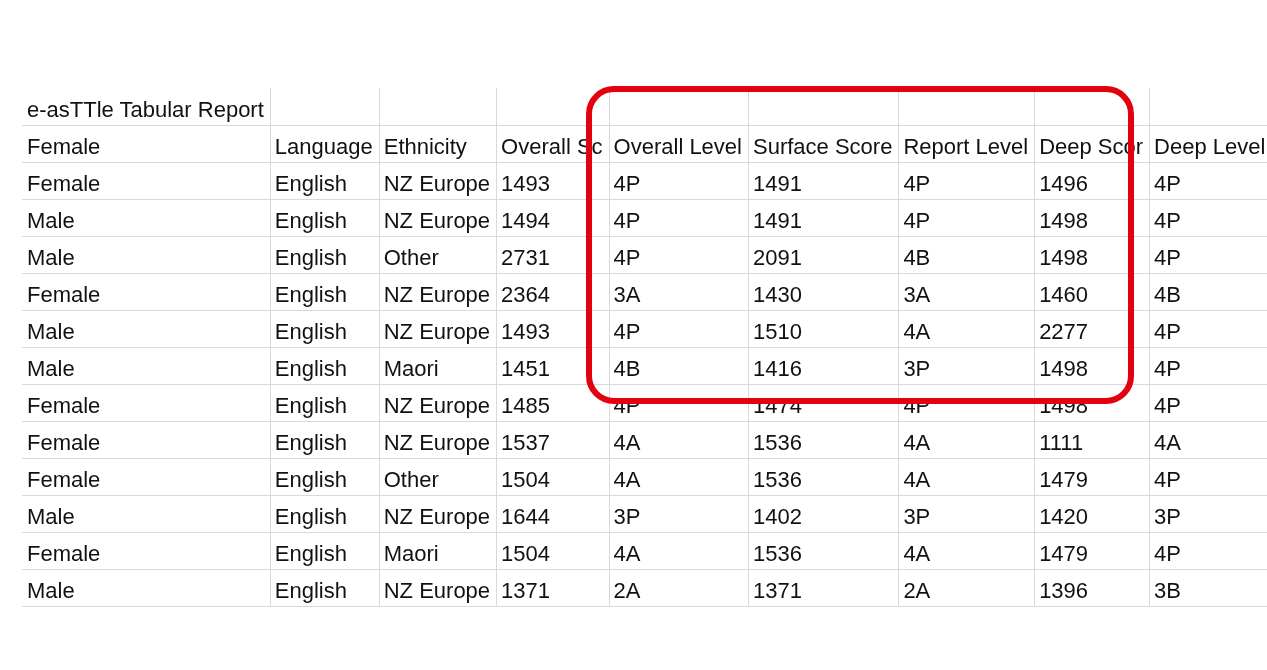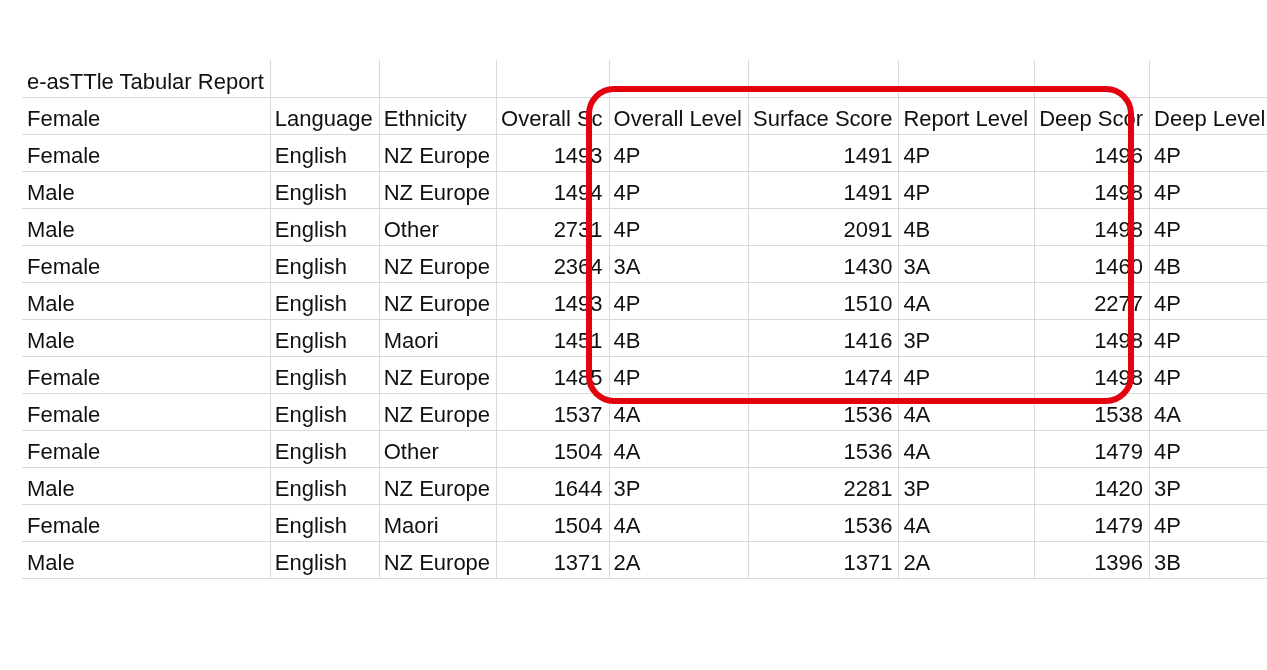--- a/index.html
+++ b/index.html
@@ -8,21 +8,21 @@
     background: #fff;
     font-family: "Segoe UI", Arial, sans-serif;
     font-size: 22px;
     color: #111;
   }
   .sheet {
     position: relative;
     width: 1267px;
     height: 670px;
     box-sizing: border-box;
-    padding-top: 60px;
+    padding-top: 88px;
     padding-left: 22px;
   }
   table.grid {
     border-collapse: collapse;
     table-layout: fixed;
   }
   table.grid td {
     border: 1px solid #d9d9d9;
     height: 32px;
     padding: 2px 6px 2px 4px;
@@ -38,21 +38,21 @@
   col.c1 { width: 98px; }
   col.c2 { width: 106px; }
   col.c3 { width: 116px; }
   col.c4 { width: 110px; }
   col.c5 { width: 136px; }
   col.c6 { width: 150px; }
   col.c7 { width: 142px; }
   col.c8 { width: 112px; }
   col.c9 { width: 120px; }
 
-  .num { text-align: right; }
+  .num { }
   .txt { text-align: left; }
 
   .highlight-box {
     position: absolute;
     border: 6px solid #e3000f;
     border-radius: 28px;
     pointer-events: none;
     box-sizing: border-box;
   }
 </style>
@@ -174,41 +174,41 @@
           <td class="txt">4P</td>
         </tr>
         <tr>
           <td class="txt">Female</td>
           <td class="txt">English</td>
           <td class="txt">NZ Europe</td>
           <td class="num">1537</td>
           <td class="txt">4A</td>
           <td class="num">1536</td>
           <td class="txt">4A</td>
-          <td class="num">1538</td>
+          <td class="num">1111</td>
           <td class="txt">4A</td>
         </tr>
         <tr>
           <td class="txt">Female</td>
           <td class="txt">English</td>
           <td class="txt">Other</td>
           <td class="num">1504</td>
           <td class="txt">4A</td>
           <td class="num">1536</td>
           <td class="txt">4A</td>
           <td class="num">1479</td>
           <td class="txt">4P</td>
         </tr>
         <tr>
           <td class="txt">Male</td>
           <td class="txt">English</td>
           <td class="txt">NZ Europe</td>
           <td class="num">1644</td>
           <td class="txt">3P</td>
-          <td class="num">2281</td>
+          <td class="num">1402</td>
           <td class="txt">3P</td>
           <td class="num">1420</td>
           <td class="txt">3P</td>
         </tr>
         <tr>
           <td class="txt">Female</td>
           <td class="txt">English</td>
           <td class="txt">Maori</td>
           <td class="num">1504</td>
           <td class="txt">4A</td>

